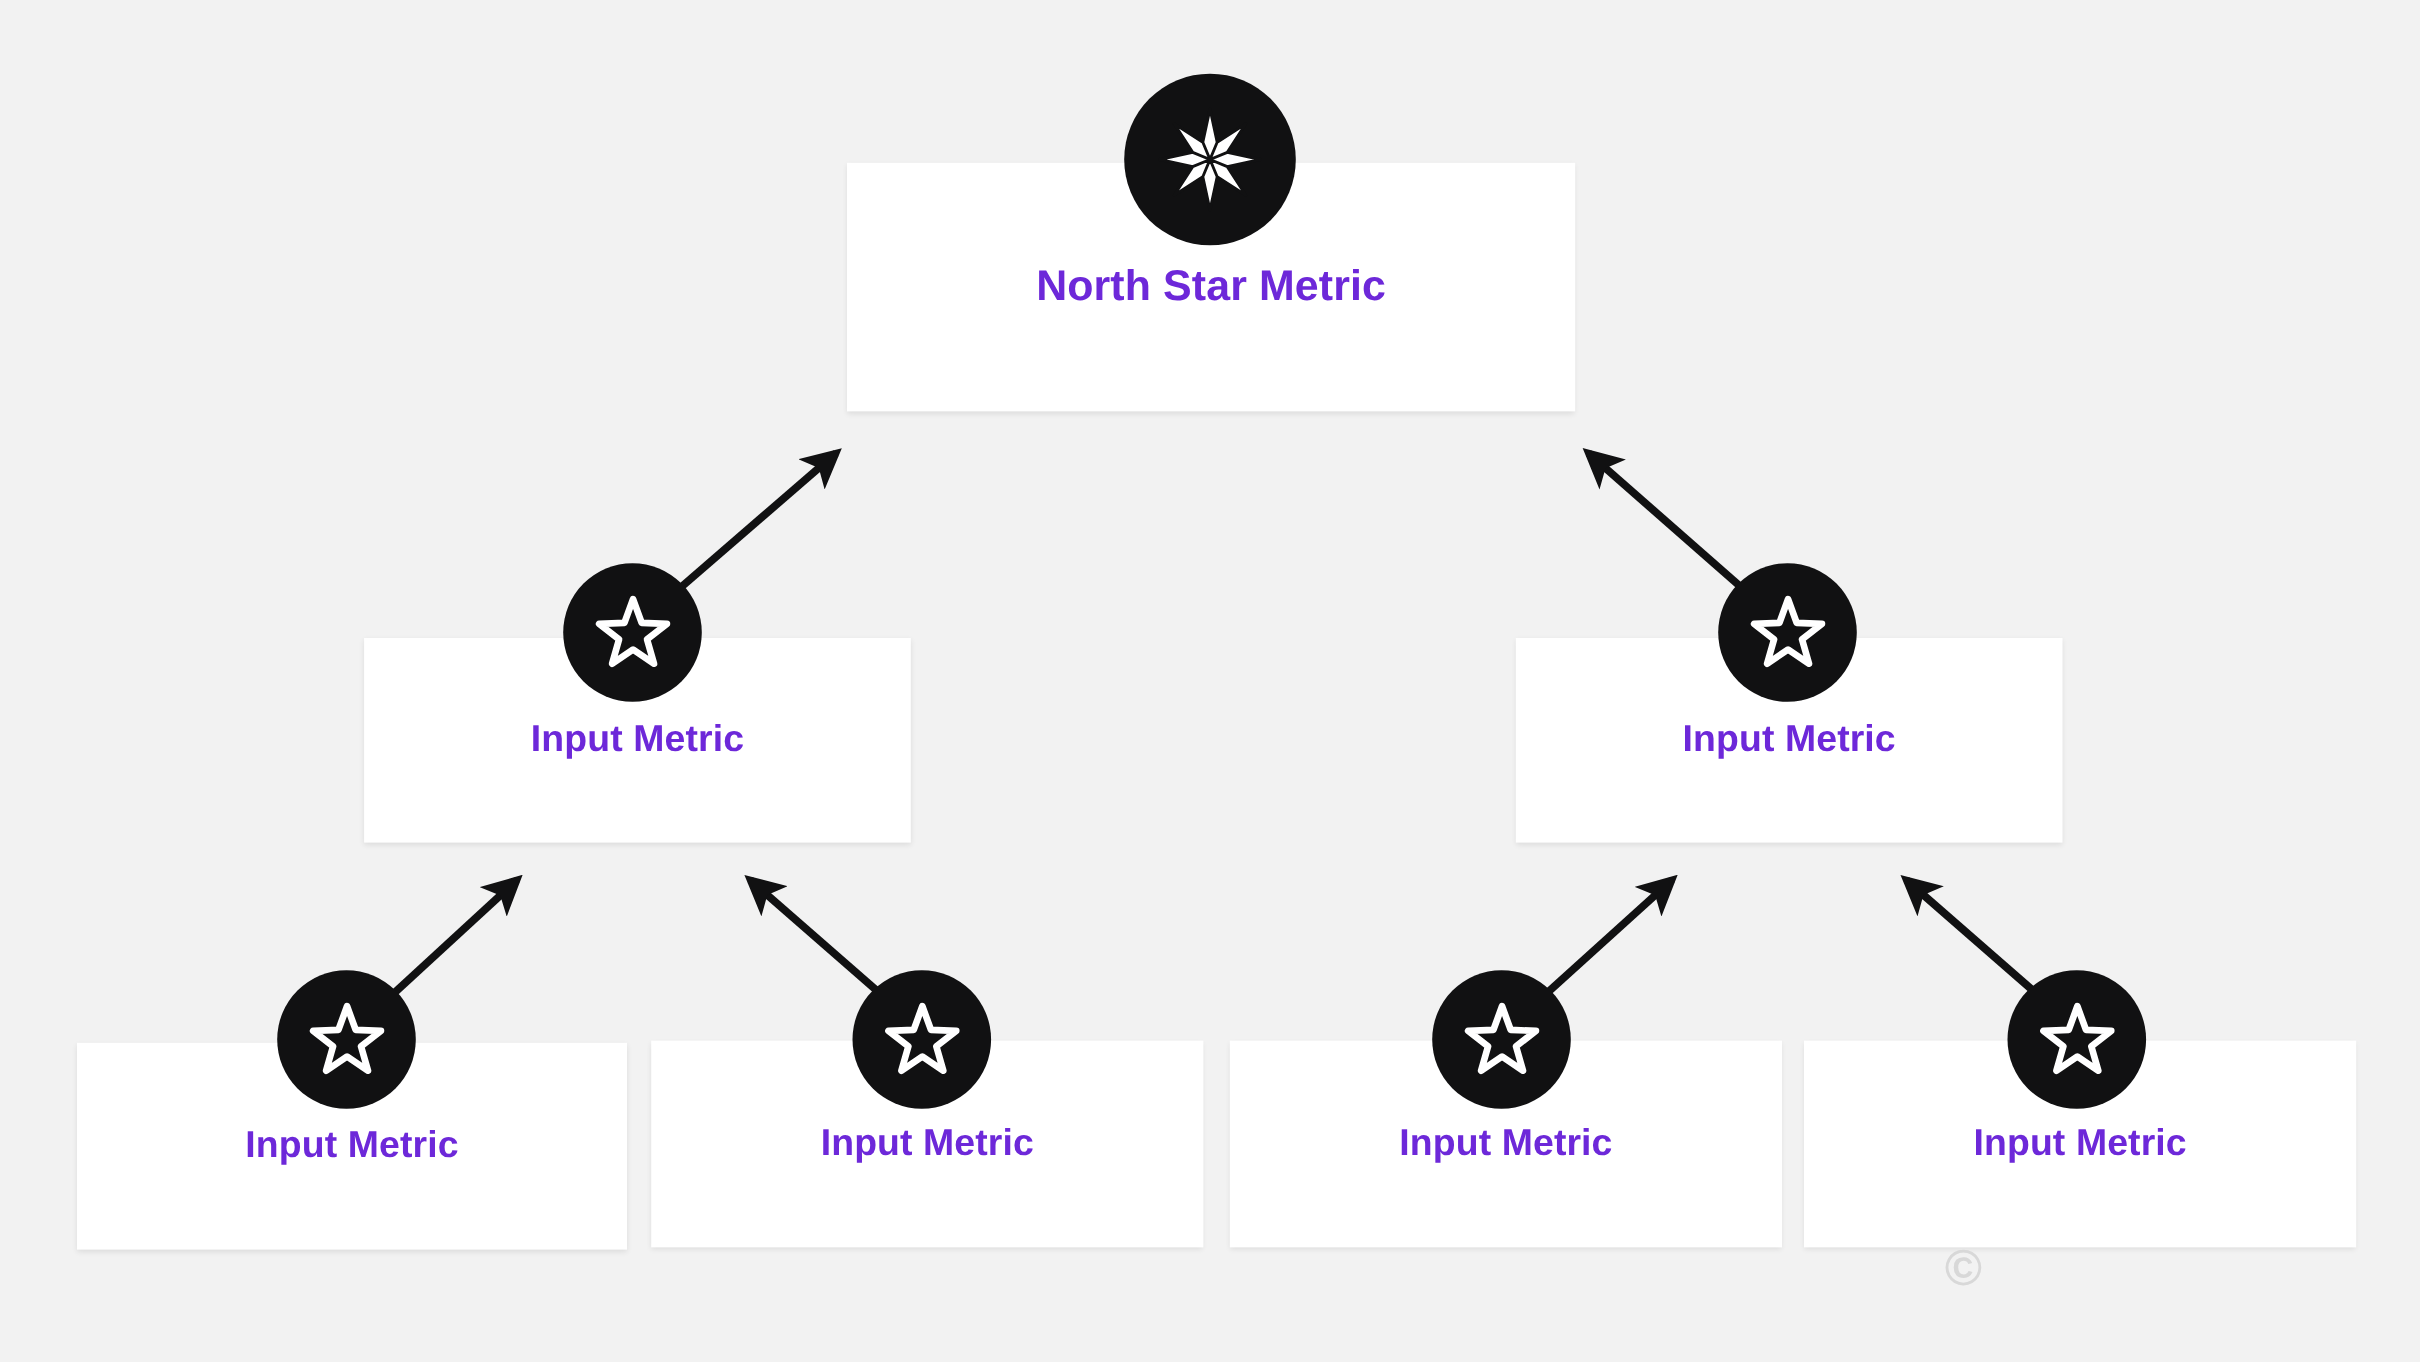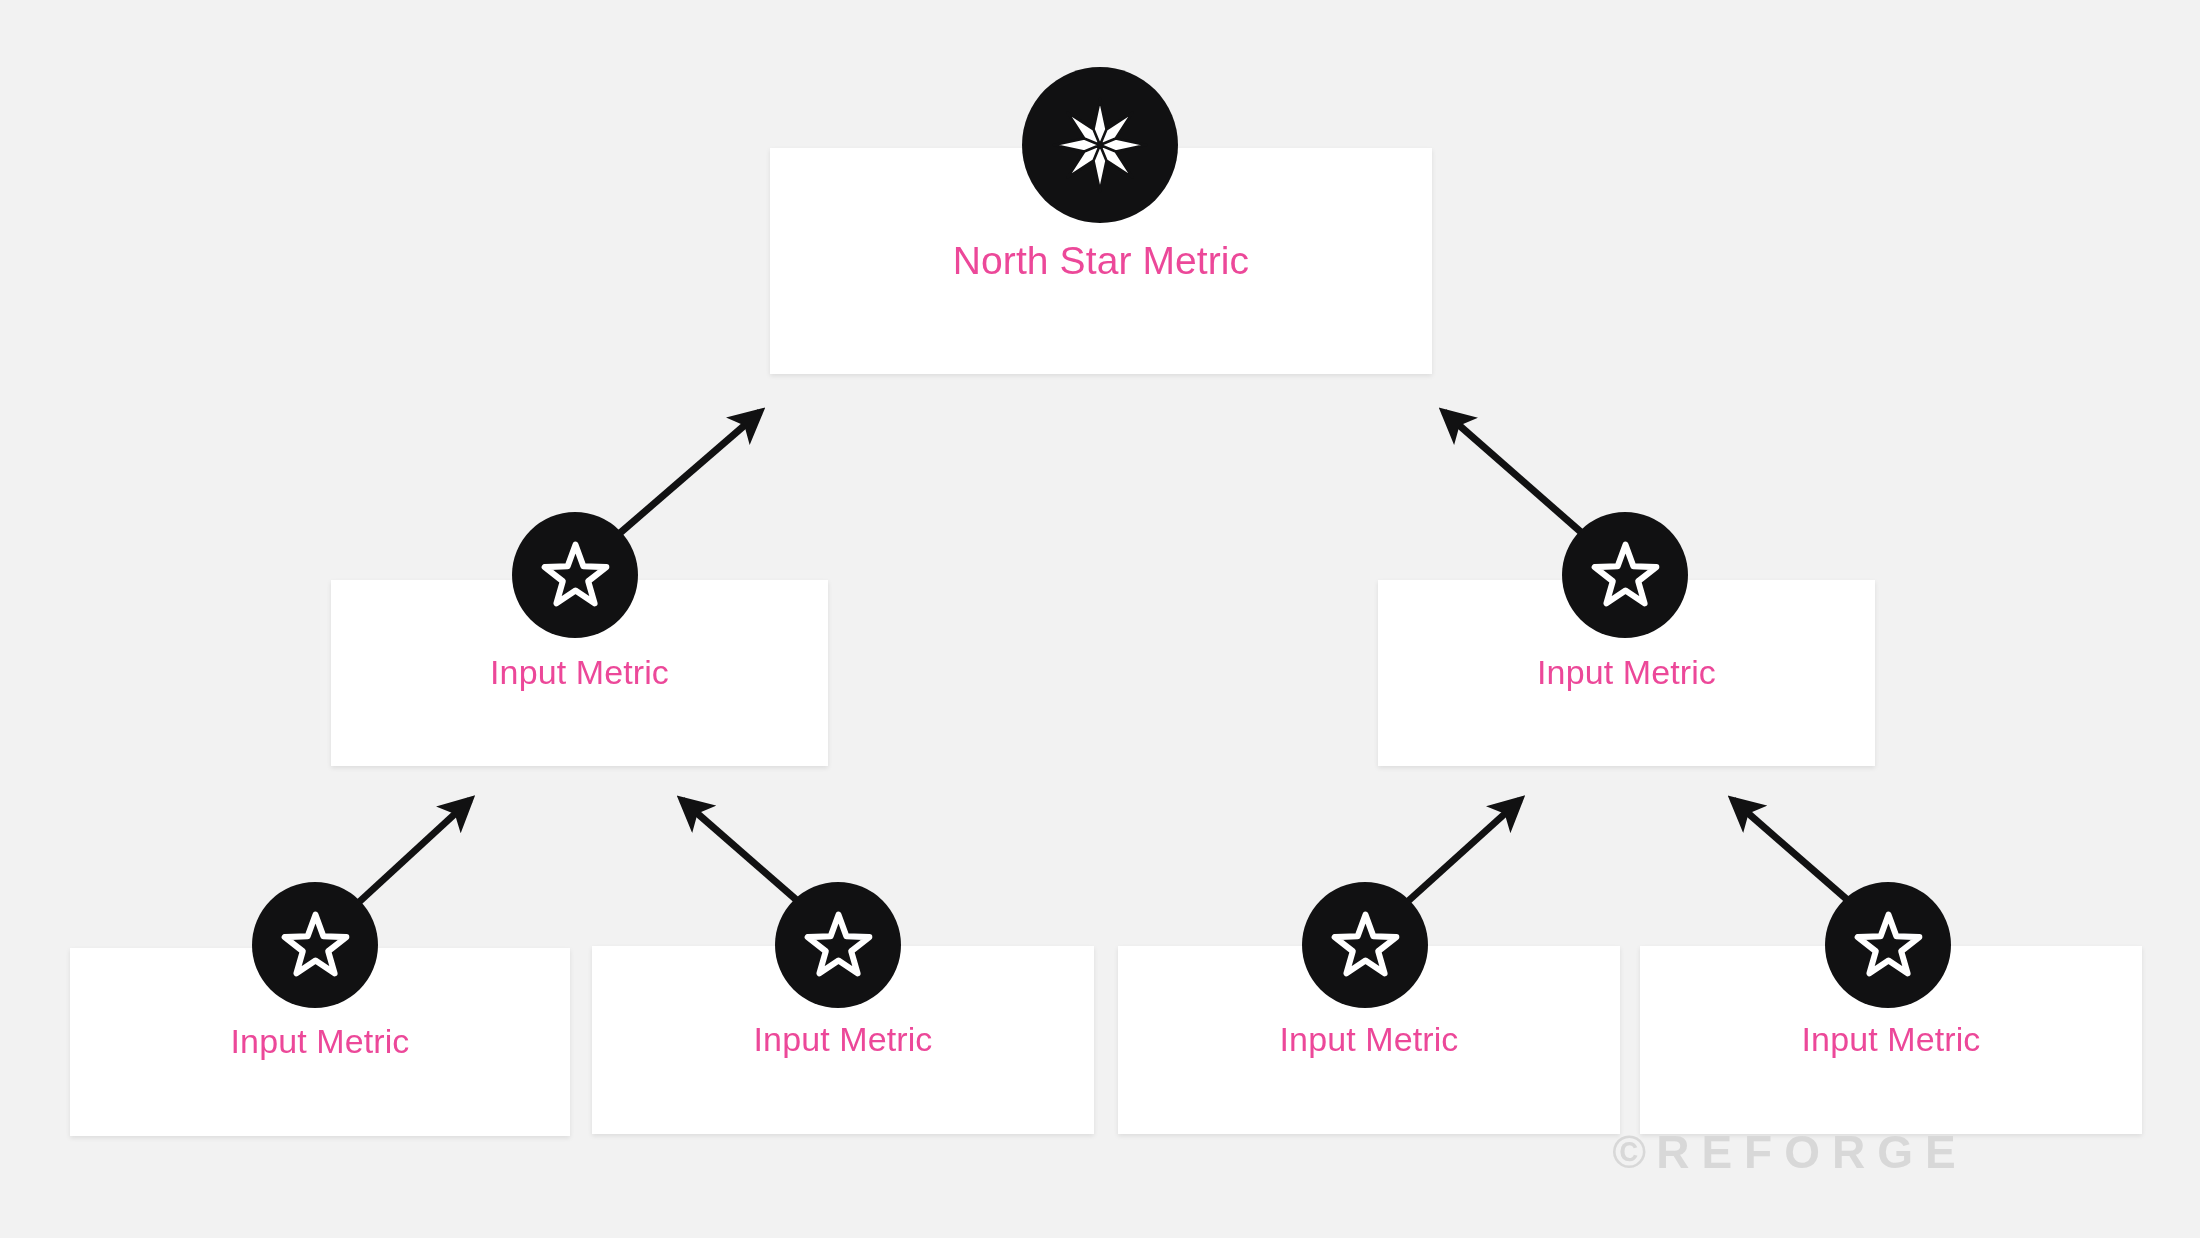--- a/index.html
+++ b/index.html
@@ -32,22 +32,22 @@
   }
   .node-box {
     position: absolute;
     background: #ffffff;
     box-shadow: 0 2px 5px rgba(0,0,0,0.09);
     display: flex;
     align-items: center;
     justify-content: center;
   }
   .node-label {
-    font-weight: normal;
-    color: #ec4899;
+    font-weight: bold;
+    color: #6d28d9;
     text-align: left;
     letter-spacing: 0.1px;
     line-height: 1.1;
   }
   .node-box.nsm .node-label {
     font-size: 39px;
   }
   .node-box.tier2 .node-label {
     font-size: 34px;
   }
@@ -172,16 +172,15 @@
         <div class="icon-badge" style="left: 1825px; top: 882px; width: 126px; height: 126px; background: rgb(17, 17, 18);">
           <svg width="81" height="81" viewBox="0 0 100 100">
             <polygon points="50.00,12.00 59.70,38.65 88.04,39.64 65.69,57.10 73.51,84.36 50.00,68.50 26.49,84.36 34.31,57.10 11.96,39.64 40.30,38.65" fill="none" stroke="#ffffff" stroke-width="7.5" stroke-linejoin="round"></polygon>
           </svg>
         </div>
       </div>
     </div>
 
   <div class="watermark" style="left: 1790px; top: 1152px; transform: translate(-50%, -50%); color: rgb(216, 216, 216);">
     <span class="wm-c">©</span>
-    <span>REFORGE</span>
   </div>
 
 </div>
 
 </body></html>

